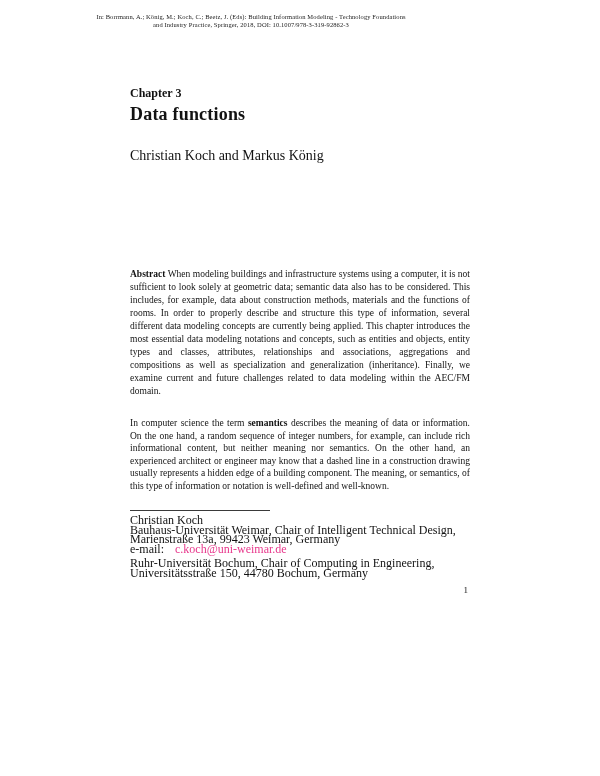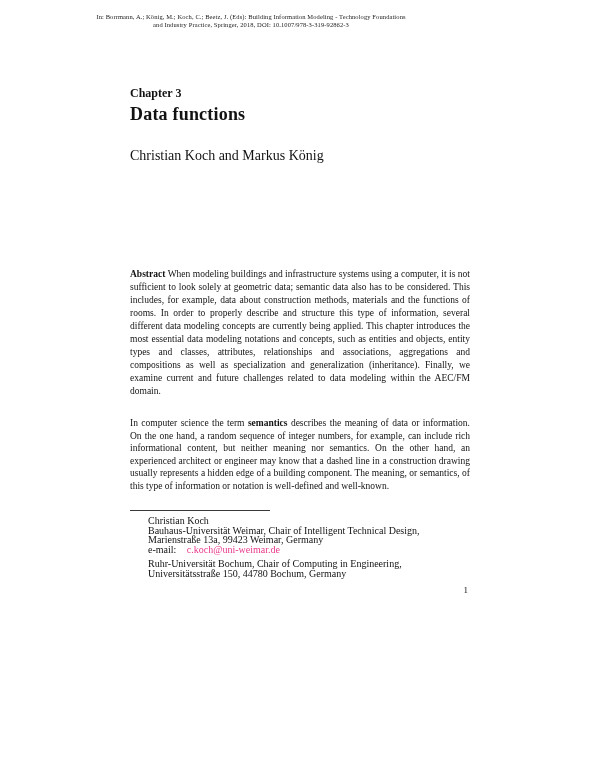--- a/index.html
+++ b/index.html
@@ -65,23 +65,22 @@
     text-align: justify;
   }
   .footnote-rule {
     margin-top: 18px;
     width: 140px;
     height: 0;
     border-top: 1px solid #3a3a3a;
   }
   .footnotes {
     margin-top: 5px;
-    font-size: 10px;
+    font-size: 12px;
     line-height: 9.5px;
-    margin-left: 18px;
   }
   .footnote-author + .footnote-author {
     margin-top: 5px;
   }
   .email-link {
     color: var(--link-color, #e8388c);
     text-decoration: none;
     cursor: pointer;
     padding-left: 8px;
   }

